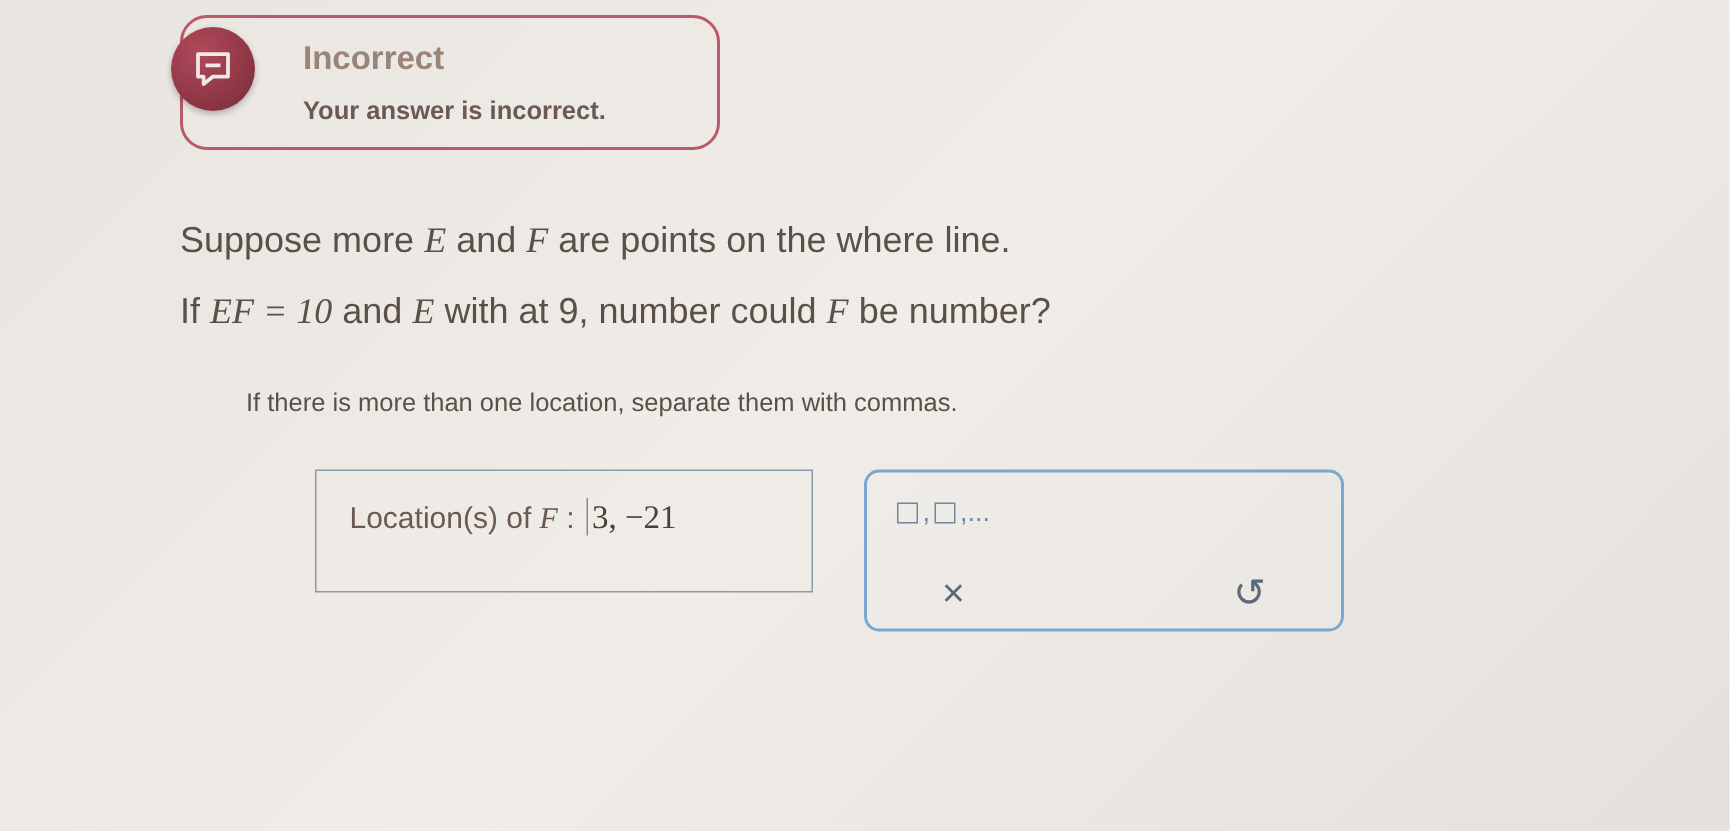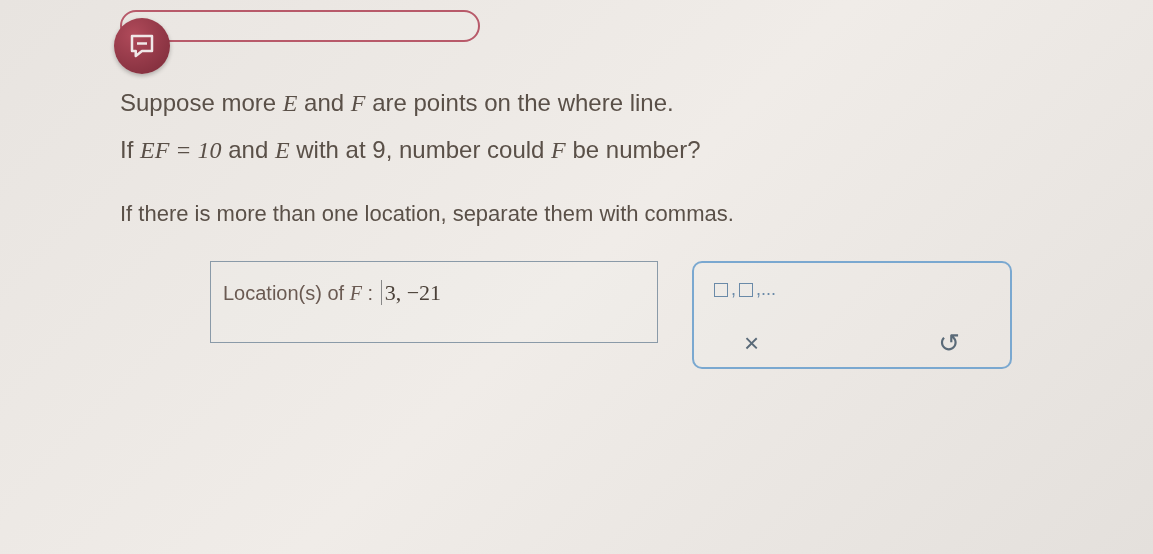--- a/index.html
+++ b/index.html
@@ -48,33 +48,34 @@
     }
     .problem-text {
       color: #5a5048;
       font-size: 24px;
       line-height: 1.9;
       margin-bottom: 28px;
     }
     .problem-text .math { font-family: 'Times New Roman', serif; font-style: italic; }
     .problem-instr {
       color: #5a5048;
-      font-size: 22px;
+      font-size: 17px;
       margin-bottom: 34px;
+      margin-left: 44px;
     }
     .answer-row {
       display: flex;
       gap: 34px;
       align-items: flex-start;
       margin-left: 90px;
     }
     .answer-box {
       border: 1.5px solid #8a9aa8;
-      padding: 18px 22px 36px 12px;
-      width: 448px;
+      padding: 18px 22px 36px 22px;
+      width: 332px;
       background: rgba(255,255,255,0.05);
     }
     .answer-label {
       color: #6a5a52;
       font-size: 20px;
     }
     .answer-label .math { font-family: 'Times New Roman', serif; font-style: italic; }
     .answer-value {
       font-family: 'Times New Roman', serif;
       font-size: 22px;
@@ -117,20 +118,22 @@
 </head>
 <body>
 
 <div class="feedback-box">
   <div class="feedback-icon">
     <svg width="30" height="30" viewBox="0 0 24 24" fill="none">
       <path d="M4 4h16v12H12l-5 4v-4H4V4z" stroke="#f0e8e8" stroke-width="2" stroke-linejoin="round"></path>
       <line x1="8" y1="10" x2="16" y2="10" stroke="#f0e8e8" stroke-width="2"></line>
     </svg>
   </div>
+  <div class="feedback-title">Incorrect</div>
+  <div class="feedback-msg">Your answer is incorrect.</div>
 </div>
 
 <div class="problem-text">
   <span>Suppose more </span><span class="math">E</span><span> and </span><span class="math">F</span><span> are points on the where line.</span><br>
   <span>If </span><span class="math">EF = 10</span><span> and </span><span class="math">E</span><span> with at </span><span>9</span><span>, number could </span><span class="math">F</span><span> be number?</span>
 </div>
 
 <div class="problem-instr">If there is more than one location, separate them with commas.</div>
 
 <div class="answer-row">

